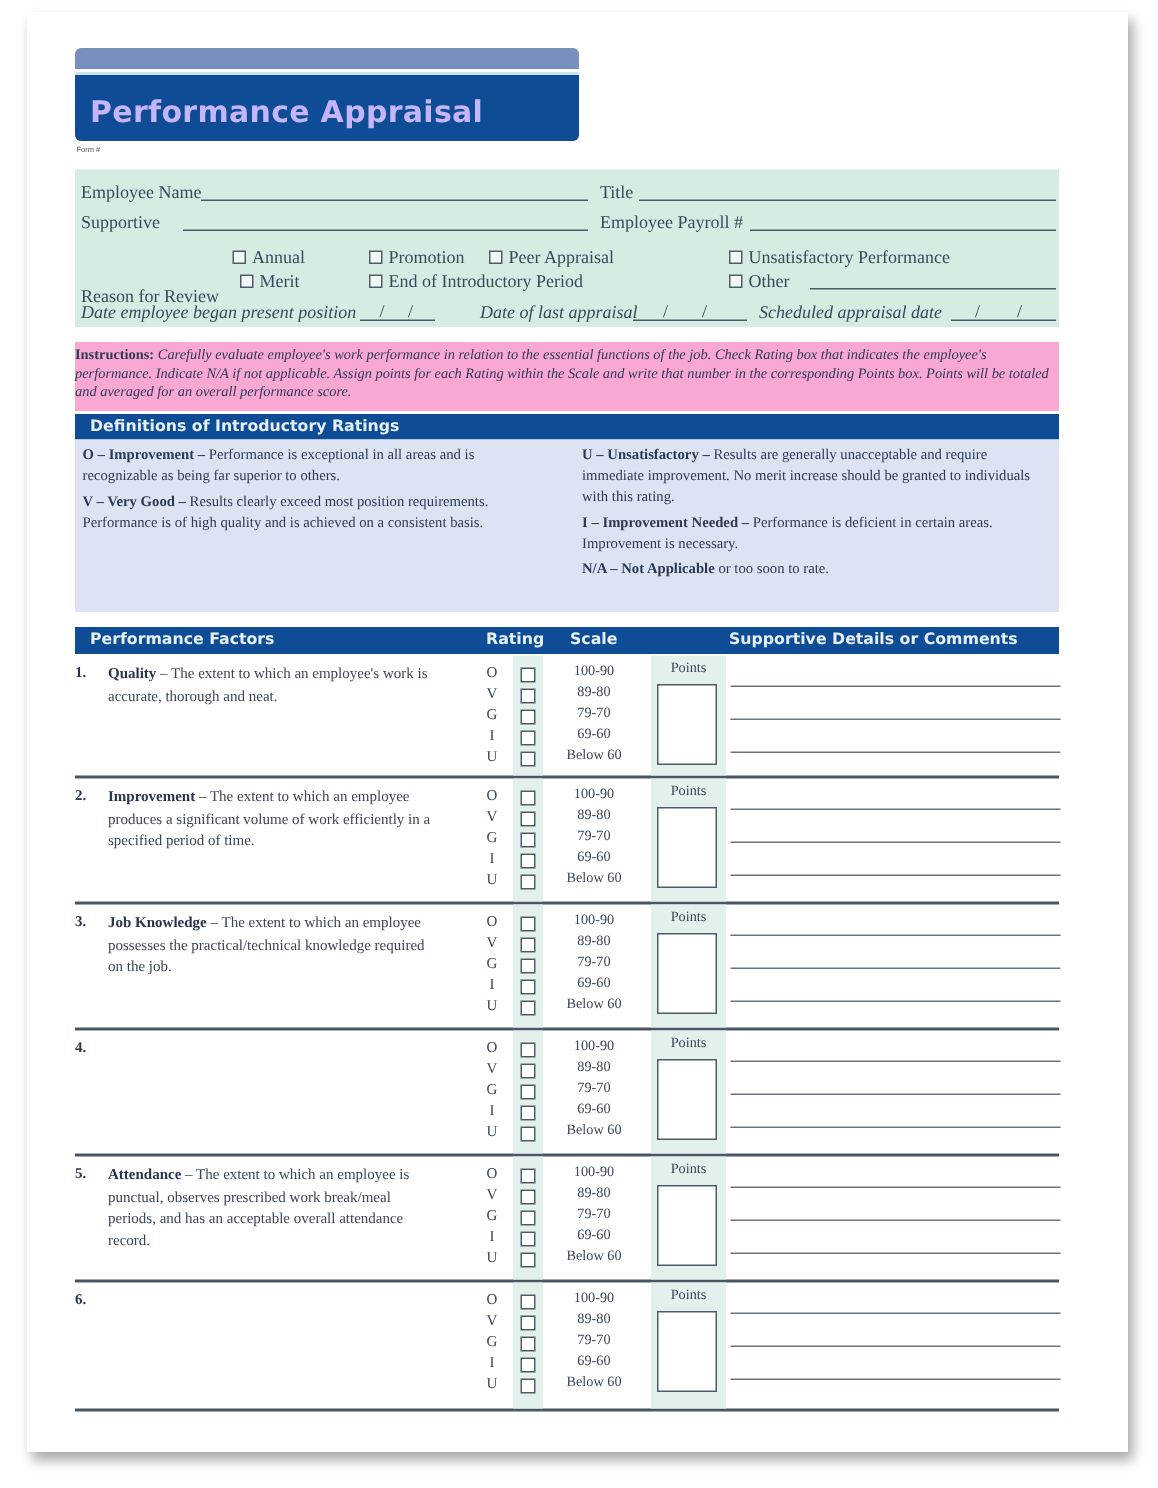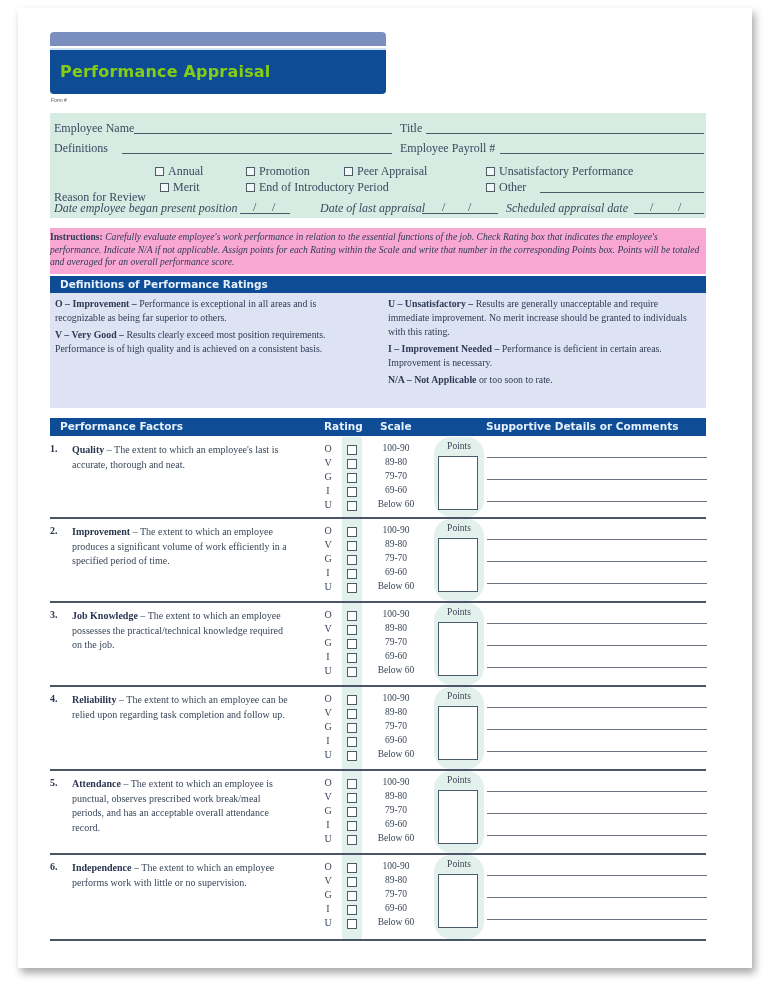--- a/index.html
+++ b/index.html
@@ -17,22 +17,22 @@
     position: absolute; left: 50px; top: 32px; width: 336px; height: 14px;
     background: #7a8fbd; border-radius: 4px 4px 0 0;
   }
   .title-band {
     position: absolute; left: 50px; top: 48px; width: 336px; height: 46px;
     background: #0e4c96; border-radius: 0 0 4px 4px;
     border-top: 2px solid #cfe3f5;
   }
   .title-text {
     position: absolute; left: 10px; top: 12px;
-    font-family: "DejaVu Sans", sans-serif; font-weight: bold; font-size: 16px;
-    color: #84cc16; letter-spacing: 0.2px;
+    font-family: "DejaVu Sans", sans-serif; font-weight: bold; font-size: 20px;
+    color: #c4b5fd; letter-spacing: 0.2px;
   }
   .form-id {
     position: absolute; left: 51px; top: 97px; font-size: 5px; color: #555;
     font-family: "Liberation Sans", sans-serif;
   }
 
   
   .info-panel {
     position: absolute; left: 50px; top: 113px; width: 656px; height: 105px;
     background: #d6ebe2;
@@ -78,21 +78,20 @@
   }
   .rate-letter { position: absolute; left: 273px; font-size: 10px; color: #3a4658; width: 10px; text-align: center; }
   .rate-box {
     position: absolute; left: 297px; width: 10px; height: 10px;
     border: 1px solid #4d5b68; background: #ffffff;
   }
   .scale { position: absolute; left: 318px; width: 56px; text-align: center; font-size: 9.5px; color: #3a4658; }
   .points-col {
     position: absolute; left: 384px; top: 0; width: 50px; height: 100%;
     background: #e3f1ec;
-    border-radius: 17px;
   }
   .points-label { position: absolute; left: 0; width: 50px; top: 4px; text-align: center; font-size: 9.5px; color: #3a4658; }
   .points-box {
     position: absolute; left: 4px; top: 19px; width: 40px; height: 54px;
     border: 1px solid #4d5b68; background: #ffffff;
   }
   .comment-line { position: absolute; left: 437px; width: 220px; height: 1px; background: #6a7480; }
 </style>
 </head>
 <body>
@@ -104,30 +103,30 @@
   <span class="title-text">Performance Appraisal</span>
 </div>
 <div class="form-id">Form #</div>
 
 <div class="info-panel">
   <span class="info-row" style="left:4px;top:8px;">Employee Name</span>
   <div class="uline" style="left:84px;top:20px;width:258px;"></div>
   <span class="info-row" style="left:350px;top:8px;">Title</span>
   <div class="uline" style="left:376px;top:20px;width:278px;"></div>
 
-  <span class="info-row" style="left:4px;top:28px;">Definitions</span>
+  <span class="info-row" style="left:4px;top:28px;">Supportive</span>
   <div class="uline" style="left:72px;top:40px;width:270px;"></div>
   <span class="info-row" style="left:350px;top:28px;">Employee Payroll #</span>
   <div class="uline" style="left:450px;top:40px;width:204px;"></div>
 
   <span class="info-row" style="left:4px;top:51px;margin-top:26px;">Reason for Review</span>
 
   <span class="info-row" style="left:105px;top:51px;"><span class="cbox"></span><span>Annual</span></span>
   <span class="info-row" style="left:196px;top:51px;"><span class="cbox"></span><span>Promotion</span></span>
-  <span class="info-row" style="left:294px;top:51px;"><span class="cbox"></span><span>Peer Appraisal</span></span>
+  <span class="info-row" style="left:276px;top:51px;"><span class="cbox"></span><span>Peer Appraisal</span></span>
   <span class="info-row" style="left:436px;top:51px;"><span class="cbox"></span><span>Unsatisfactory Performance</span></span>
 
   <span class="info-row" style="left:110px;top:67px;"><span class="cbox"></span><span>Merit</span></span>
   <span class="info-row" style="left:196px;top:67px;"><span class="cbox"></span><span>End of Introductory Period</span></span>
   <span class="info-row" style="left:436px;top:67px;"><span class="cbox"></span><span>Other</span></span>
   <div class="uline" style="left:490px;top:79px;width:164px;"></div>
 
   <span class="info-row italic" style="left:4px;top:88px;">Date employee began present position</span>
   <div class="uline" style="left:190px;top:100px;width:50px;"></div>
   <span class="info-row" style="left:203px;top:87px;">/</span>
@@ -143,21 +142,21 @@
   <span class="info-row" style="left:600px;top:87px;">/</span>
   <span class="info-row" style="left:628px;top:87px;">/</span>
 </div>
 
 <div class="instr">
   <b>Instructions:</b>
   <span style="font-style:italic;">Carefully evaluate employee's work performance in relation to the essential functions of the job. Check Rating box that indicates the employee's performance. Indicate N/A if not applicable. Assign points for each Rating within the Scale and write that number in the corresponding Points box. Points will be totaled and averaged for an overall performance score.</span>
 </div>
 
 <div class="bar" style="left:50px;top:276px;width:656px;height:17px;padding:2px 10px;">
-  <span>Definitions of Performance Ratings</span>
+  <span>Definitions of Introductory Ratings</span>
 </div>
 <div class="defs">
   <div class="def-col" style="left:5px;top:4px;width:310px;">
     <p><b>O – Improvement –</b> <span>Performance is exceptional in all areas and is recognizable as being far superior to others.</span></p>
     <p><b>V – Very Good –</b> <span>Results clearly exceed most position requirements. Performance is of high quality and is achieved on a consistent basis.</span></p>
   </div>
   <div class="def-col" style="left:338px;top:4px;width:312px;">
     <p><b>U – Unsatisfactory –</b> <span>Results are generally unacceptable and require immediate improvement. No merit increase should be granted to individuals with this rating.</span></p>
     <p><b>I – Improvement Needed –</b> <span>Performance is deficient in certain areas. Improvement is necessary.</span></p>
     <p><b>N/A – Not Applicable</b> <span>or too soon to rate.</span></p>
@@ -172,21 +171,21 @@
 </div>
 
 <div id="factor-rows">
     <div class="factor-row" style="top: 437px; height: 82px;">
       <div class="rating-col"></div>
       <div class="points-col">
         <span class="points-label">Points</span>
         <div class="points-box"></div>
       </div>
       <span class="f-num">1.</span>
-      <div class="f-desc"><b>Quality</b> <span>– The extent to which an employee's last is accurate, thorough and neat.</span></div>
+      <div class="f-desc"><b>Quality</b> <span>– The extent to which an employee's work is accurate, thorough and neat.</span></div>
       <span class="rate-letter" style="top:6px">O</span>
       <div class="rate-box" style="top:8px"></div>
       <span class="scale" style="top:6px">100-90</span>
       <span class="rate-letter" style="top:20px">V</span>
       <div class="rate-box" style="top:22px"></div>
       <span class="scale" style="top:20px">89-80</span>
       <span class="rate-letter" style="top:34px">G</span>
       <div class="rate-box" style="top:36px"></div>
       <span class="scale" style="top:34px">79-70</span>
       <span class="rate-letter" style="top:48px">I</span>
@@ -253,21 +252,20 @@
       <div class="comment-line" style="top:42px"></div>
       <div class="comment-line" style="top:64px"></div>
     </div>
     <div class="factor-row" style="top: 687px; height: 84px;">
       <div class="rating-col"></div>
       <div class="points-col">
         <span class="points-label">Points</span>
         <div class="points-box"></div>
       </div>
       <span class="f-num">4.</span>
-      <div class="f-desc"><b>Reliability</b> <span>– The extent to which an employee can be relied upon regarding task completion and follow up.</span></div>
       <span class="rate-letter" style="top:6px">O</span>
       <div class="rate-box" style="top:8px"></div>
       <span class="scale" style="top:6px">100-90</span>
       <span class="rate-letter" style="top:20px">V</span>
       <div class="rate-box" style="top:22px"></div>
       <span class="scale" style="top:20px">89-80</span>
       <span class="rate-letter" style="top:34px">G</span>
       <div class="rate-box" style="top:36px"></div>
       <span class="scale" style="top:34px">79-70</span>
       <span class="rate-letter" style="top:48px">I</span>
@@ -307,21 +305,20 @@
       <div class="comment-line" style="top:42px"></div>
       <div class="comment-line" style="top:64px"></div>
     </div>
     <div class="factor-row" style="top: 855px; height: 86px;">
       <div class="rating-col"></div>
       <div class="points-col">
         <span class="points-label">Points</span>
         <div class="points-box"></div>
       </div>
       <span class="f-num">6.</span>
-      <div class="f-desc"><b>Independence</b> <span>– The extent to which an employee performs work with little or no supervision.</span></div>
       <span class="rate-letter" style="top:6px">O</span>
       <div class="rate-box" style="top:8px"></div>
       <span class="scale" style="top:6px">100-90</span>
       <span class="rate-letter" style="top:20px">V</span>
       <div class="rate-box" style="top:22px"></div>
       <span class="scale" style="top:20px">89-80</span>
       <span class="rate-letter" style="top:34px">G</span>
       <div class="rate-box" style="top:36px"></div>
       <span class="scale" style="top:34px">79-70</span>
       <span class="rate-letter" style="top:48px">I</span>

